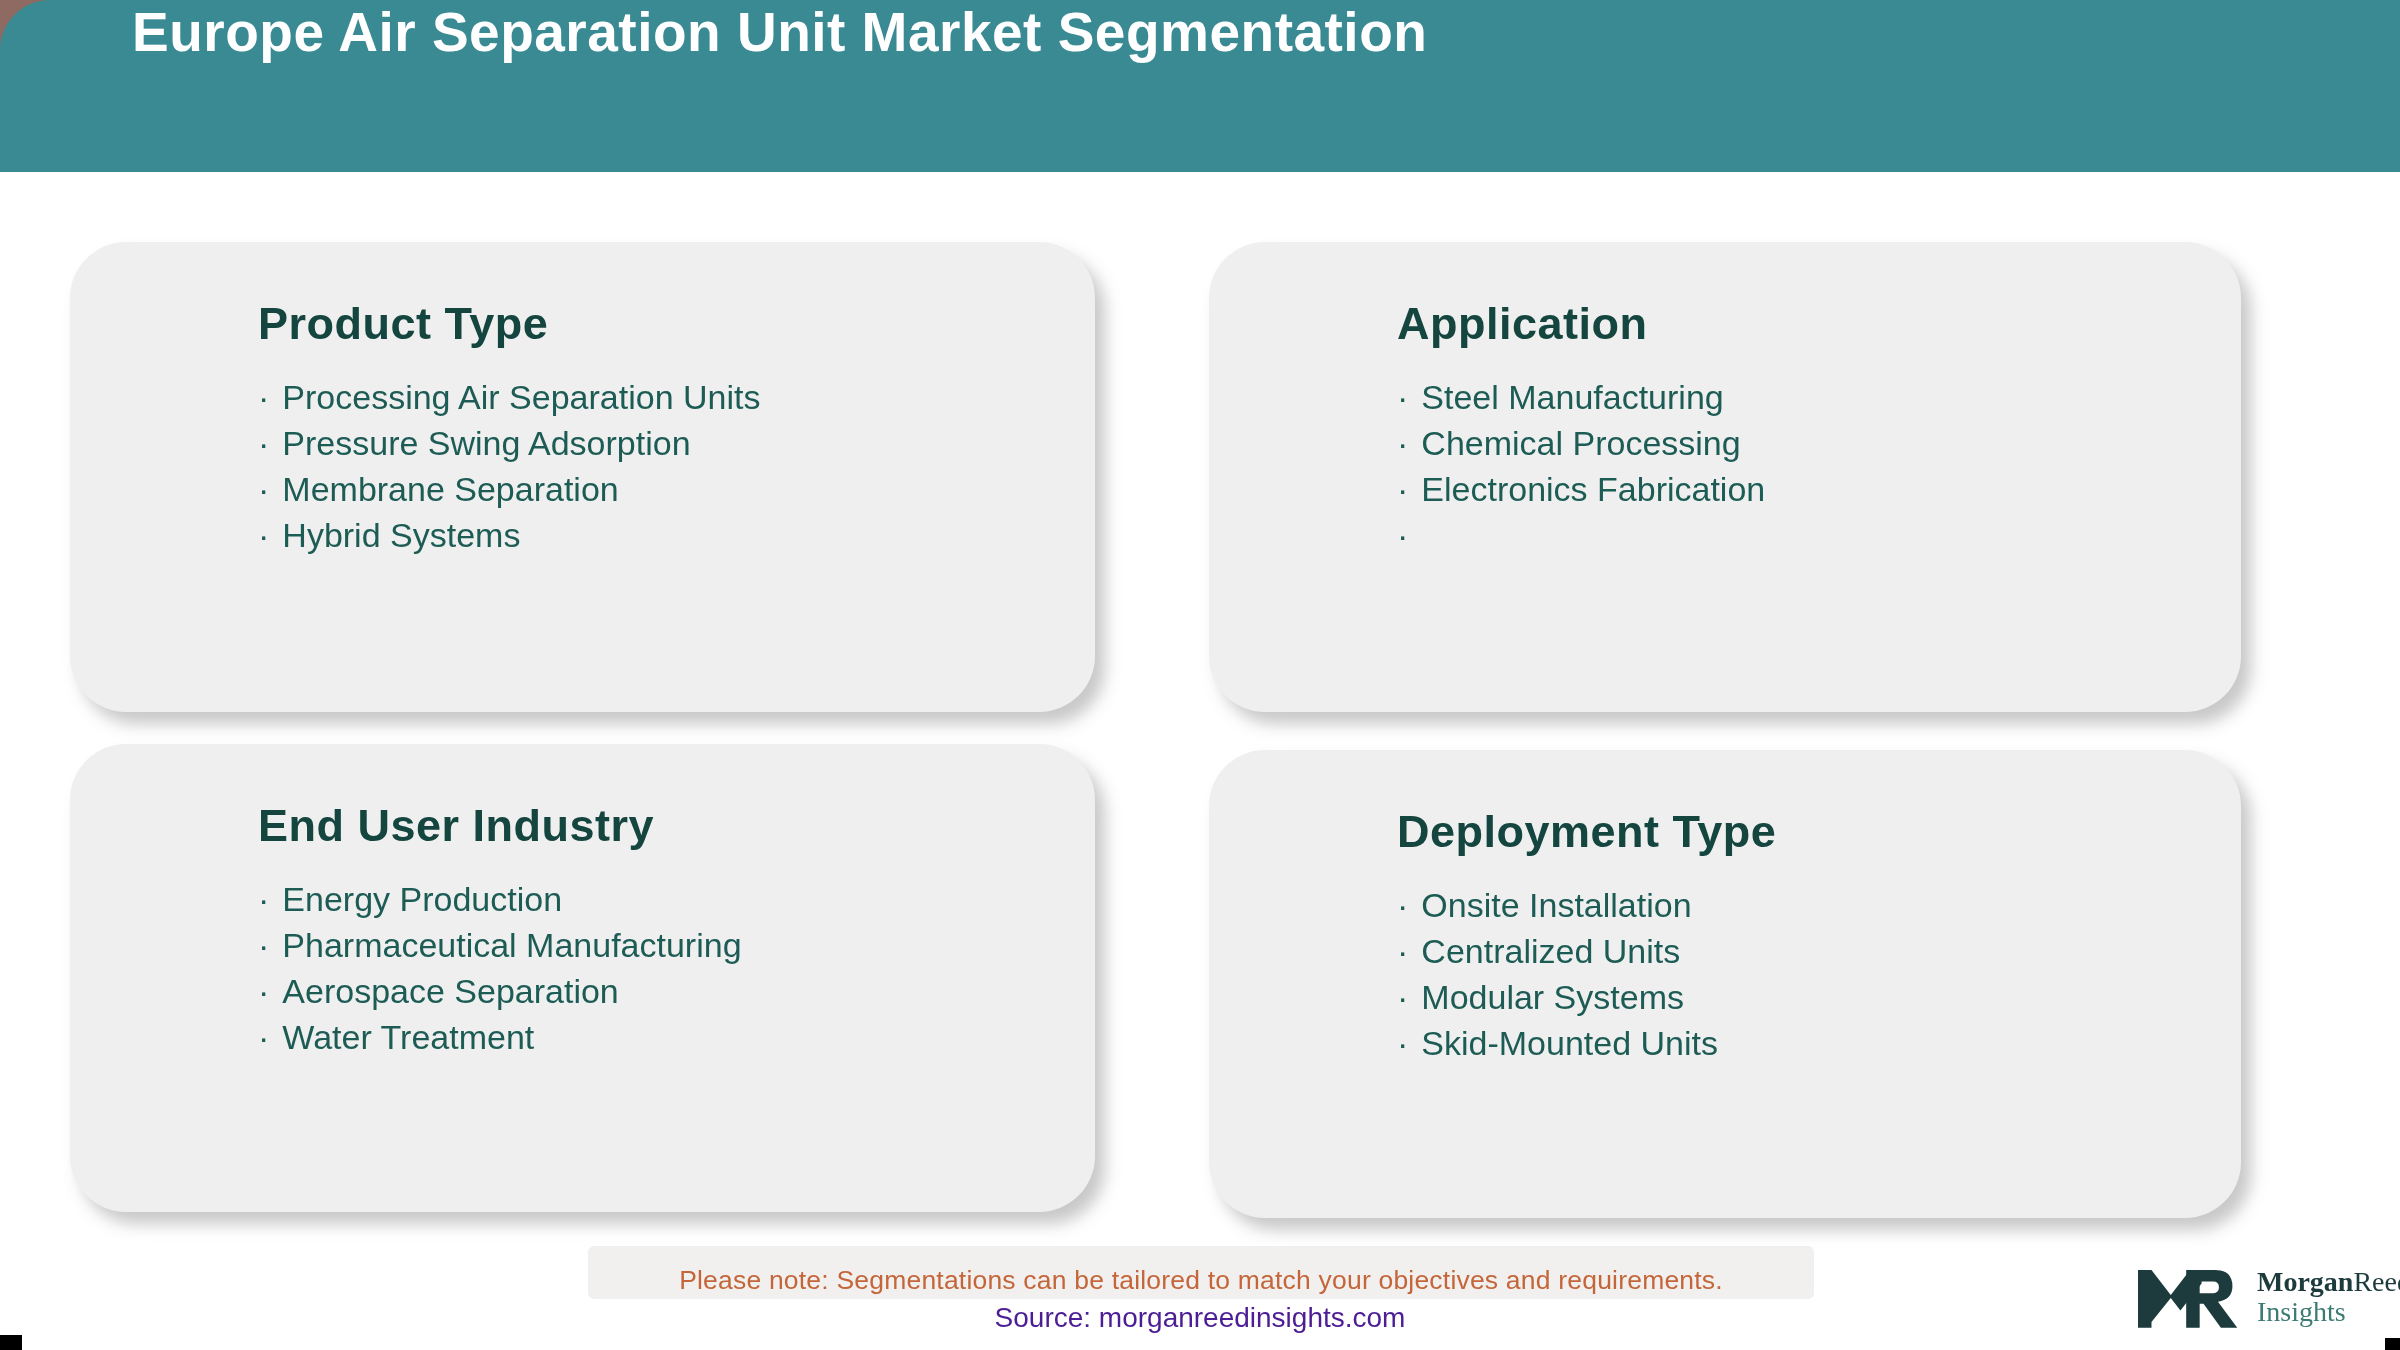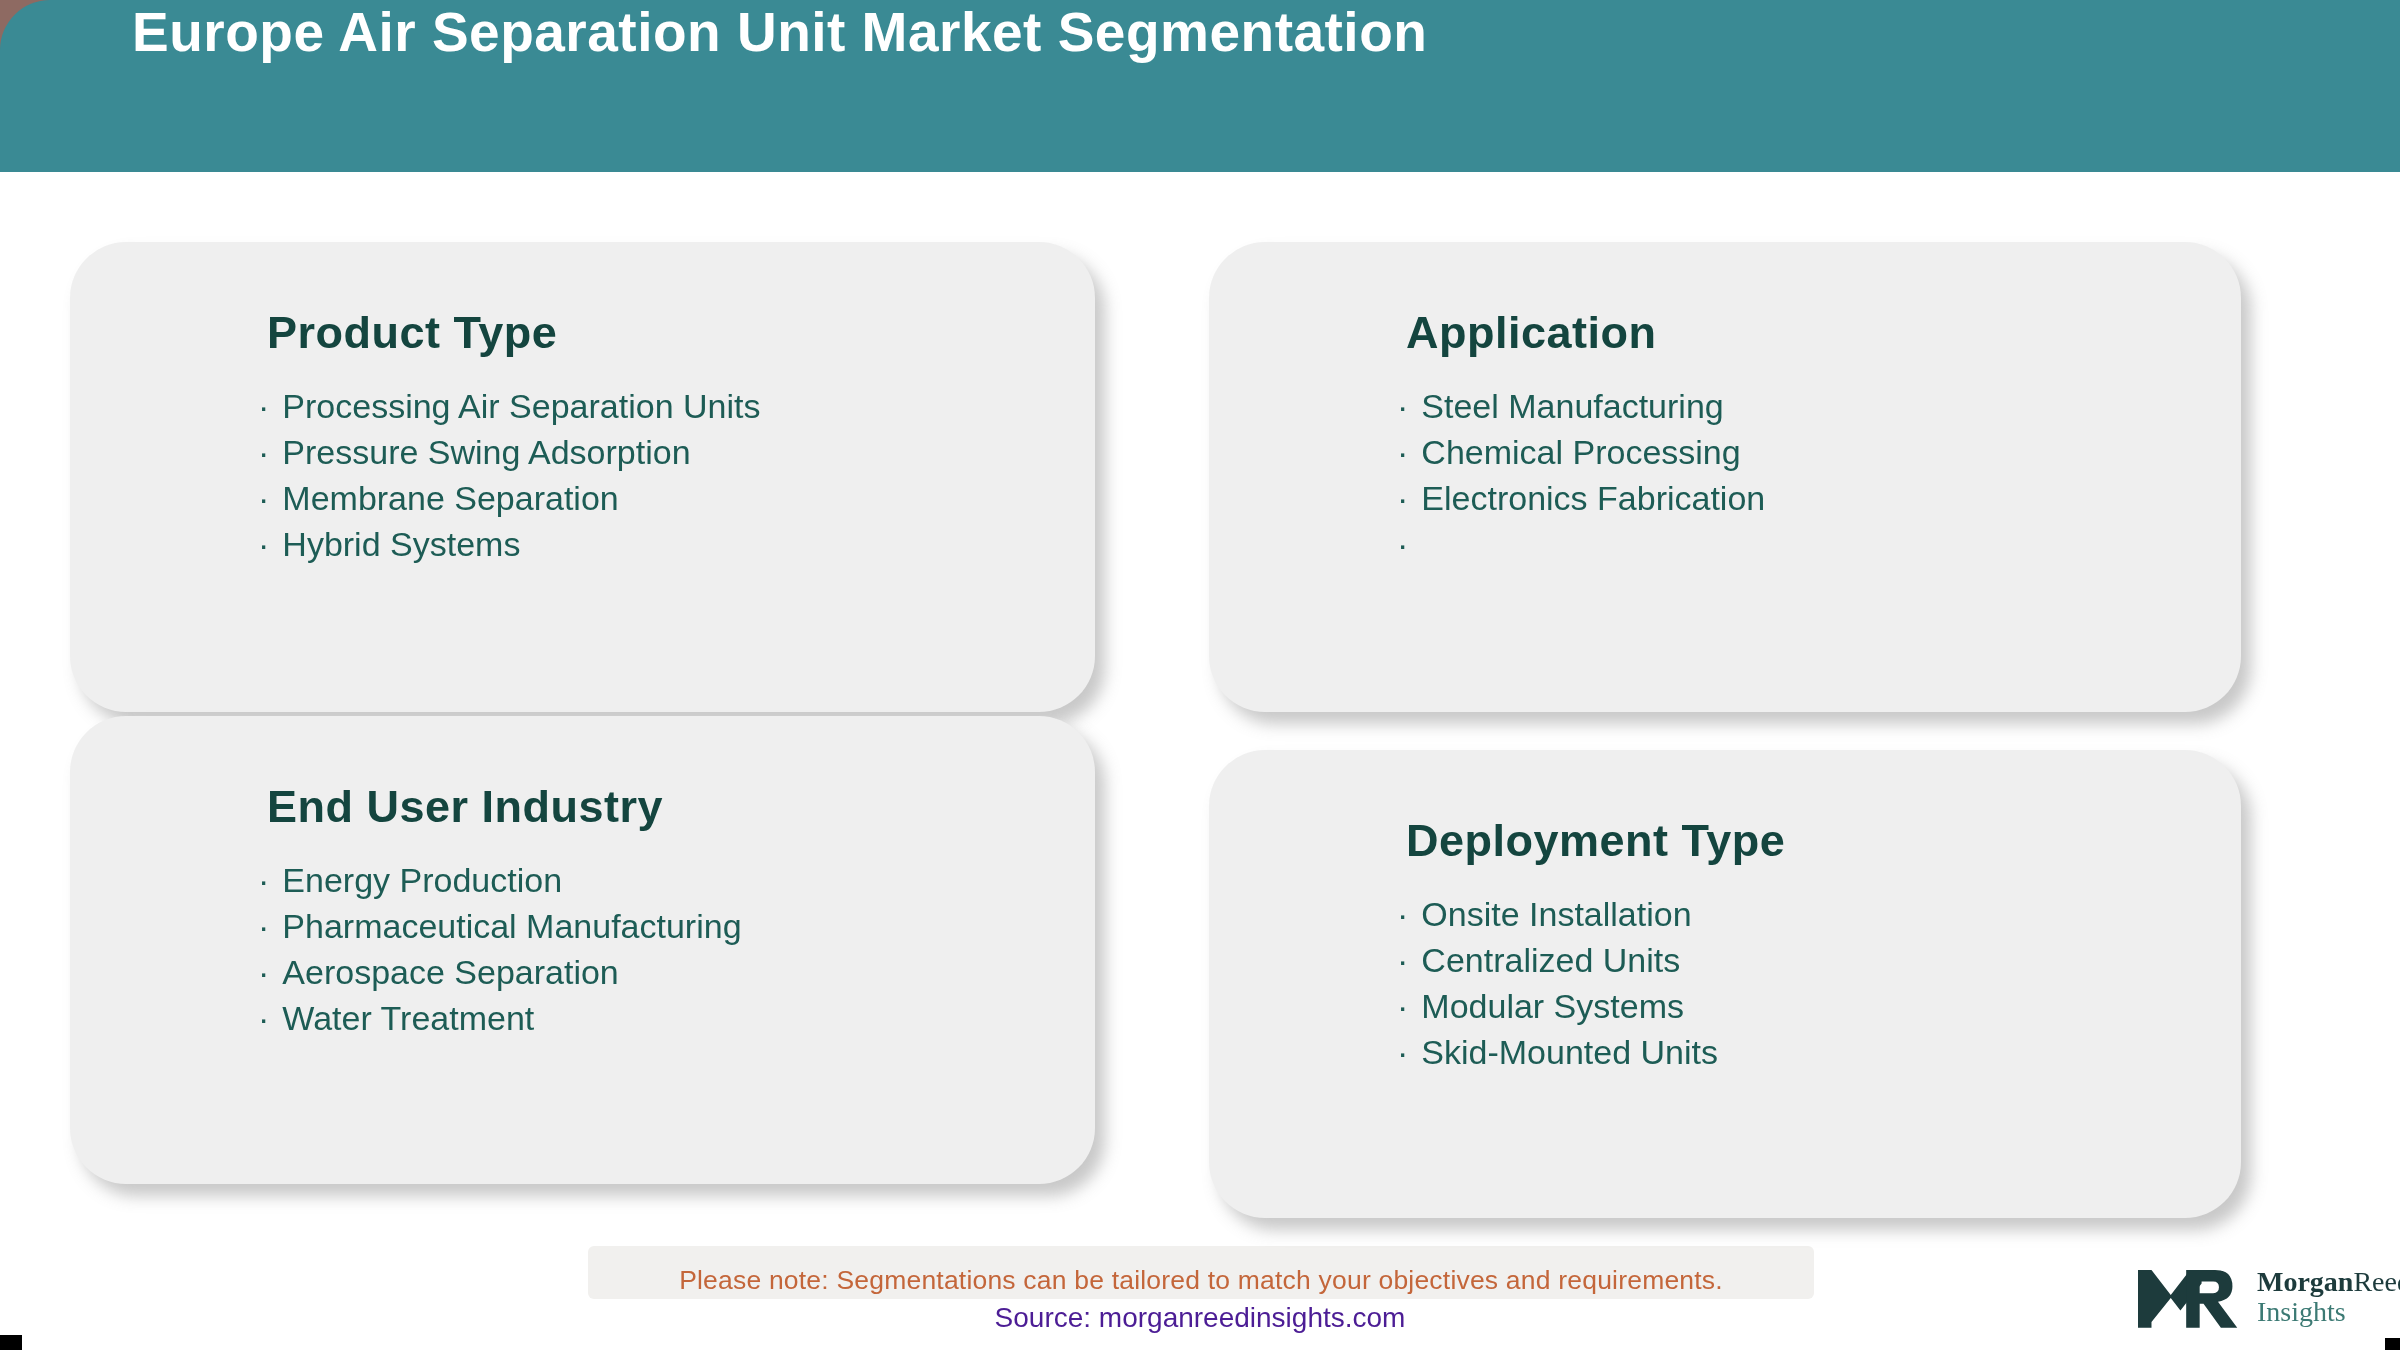--- a/index.html
+++ b/index.html
@@ -21,24 +21,24 @@
     letter-spacing:0.5px;
   }
   
   .card{
     position:absolute;background:#efefef;border-radius:56px;
     box-shadow:10px 12px 16px rgba(110,110,110,0.38);
     box-sizing:border-box;padding:56px 40px 0 188px;z-index:1;
   }
   #card-0{left:70px;top:242px;width:1025px;height:470px;}
   #card-1{left:1209px;top:242px;width:1032px;height:470px;}
-  #card-2{left:70px;top:716px;width:1025px;height:468px;}
+  #card-2{left:70px;top:744px;width:1025px;height:468px;}
   #card-3{left:1209px;top:750px;width:1032px;height:468px;}
   .card h2{
-    margin:9px;font-size:45px;font-weight:700;color:#14453f;letter-spacing:0.5px;
+    margin:0;font-size:45px;font-weight:700;color:#14453f;letter-spacing:0.5px;
   }
   .card ul{list-style:none;margin:24px 0 0 0;padding:0;}
   .card li{
     font-size:34px;line-height:46px;color:#1d5c55;
     display:flex;align-items:baseline;white-space:nowrap;
   }
   .bullet{margin-right:13px;color:#1d5c55;}
   
   .note{
     position:absolute;left:588px;top:1246px;width:1226px;height:53px;

